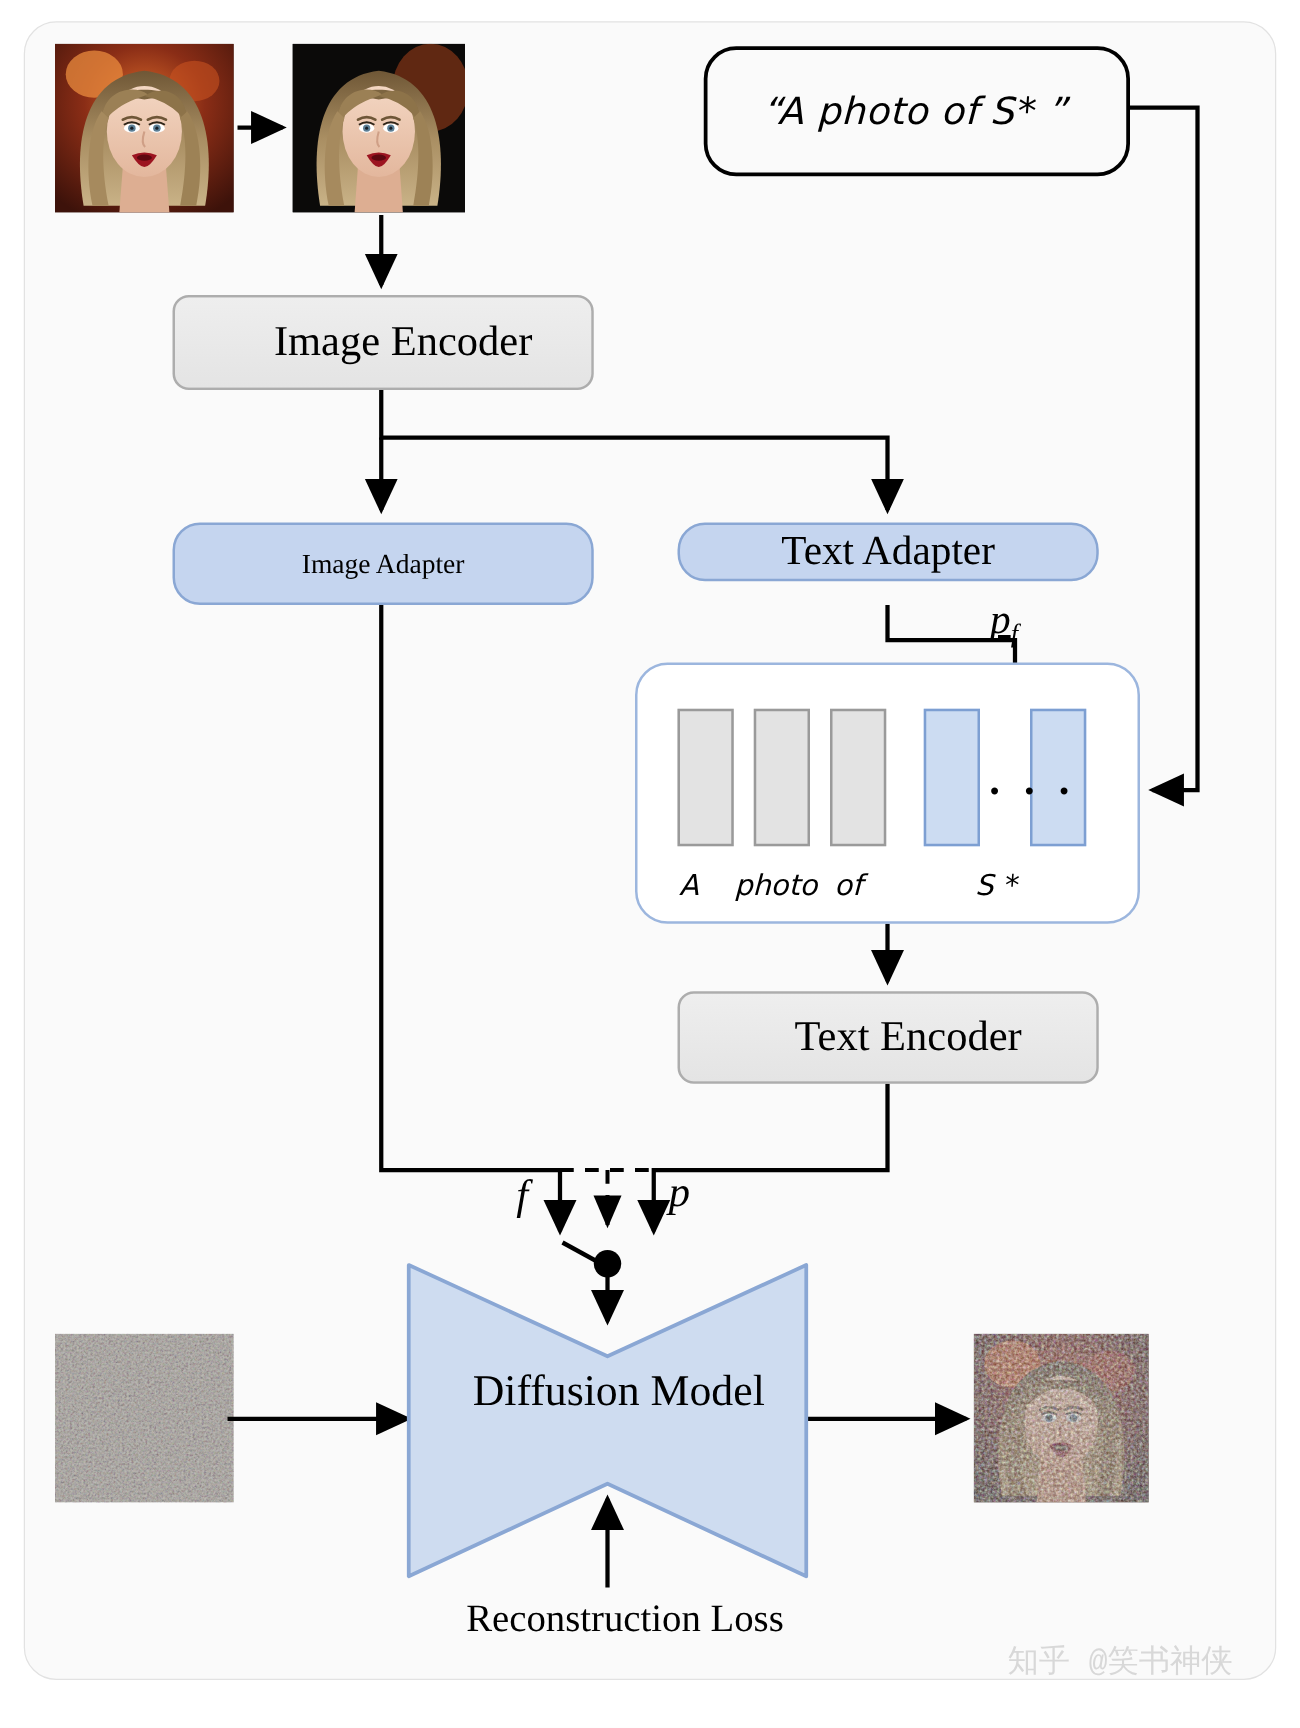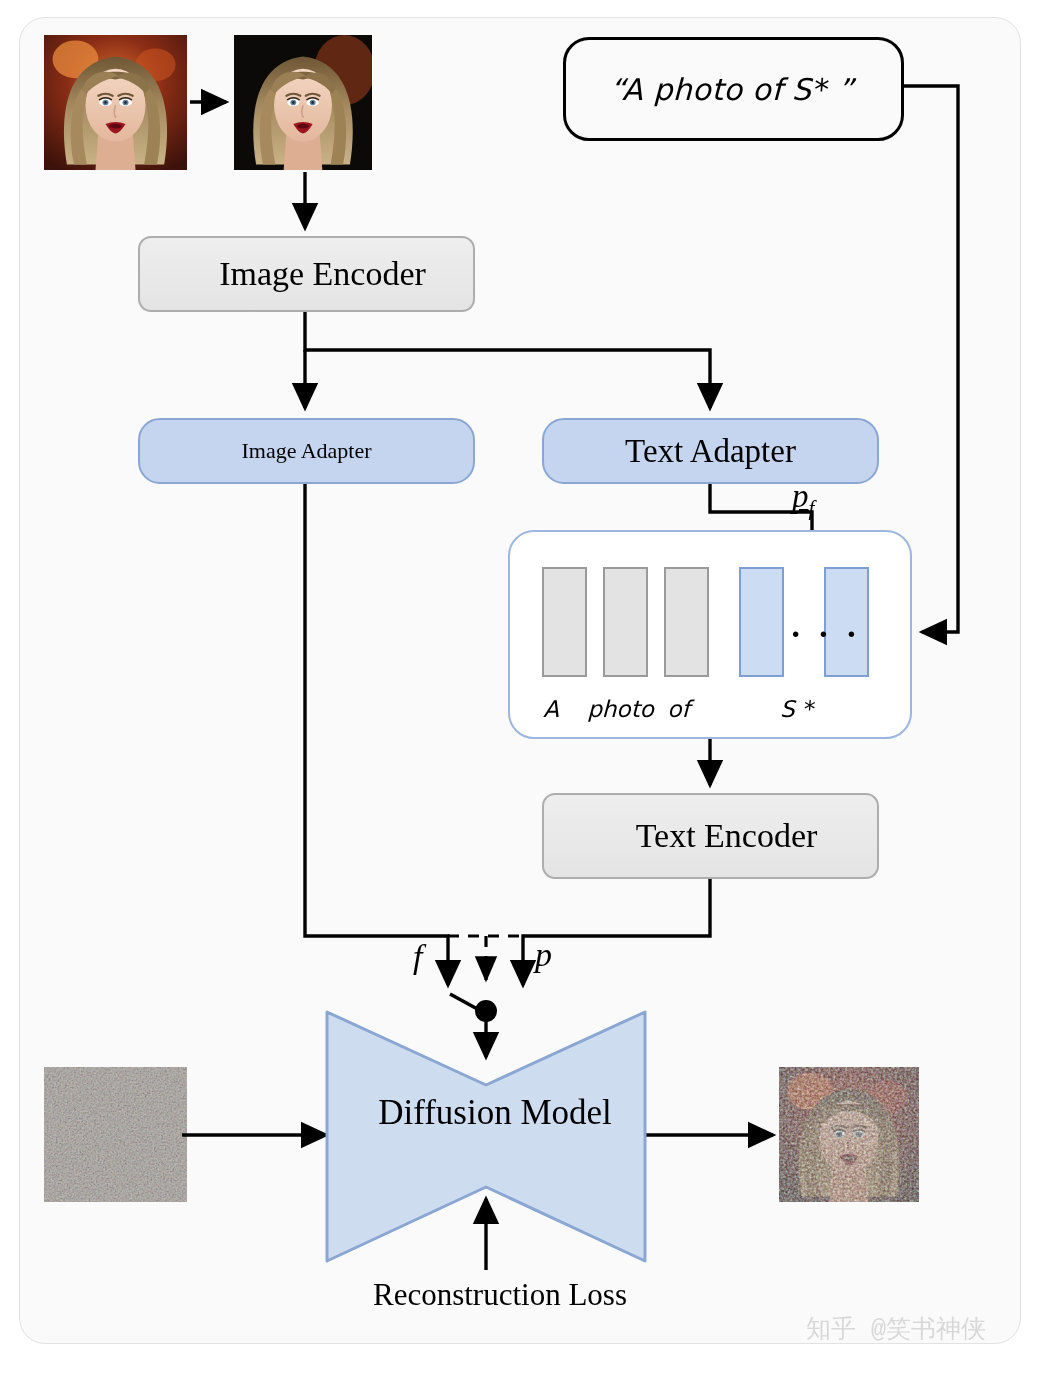--- a/index.html
+++ b/index.html
@@ -54,23 +54,23 @@
     color: #000;
     padding-left: 32px;
   }
   .node.blue {
     background: #c5d5ef;
     border: 2px solid #8aa7d4;
     border-radius: 22px;
     color: #000;
   }
   #image-encoder { left:138px; top:236px; width:337px; height:76px; font-size:34px; }
-  #text-encoder  { left:542px; top:793px; width:337px; height:86px; font-size:34px; }
+  #text-encoder  { left:542px; top:793px; width:337px; height:74px; font-size:34px; }
   #image-adapter { left:138px; top:418px; width:337px; height:66px; font-size:22px; }
-  #text-adapter  { left:542px; top:418px; width:337px; height:66px; font-size:33px; }
+  #text-adapter  { left:542px; top:418px; width:337px; height:47px; font-size:33px; }
 
   
   #prompt-box {
     position: absolute;
     left: 563px; top: 37px;
     width: 335px; height: 98px;
     border: 3px solid #000;
     border-radius: 26px;
     background: #fafafa;
     display: flex;

